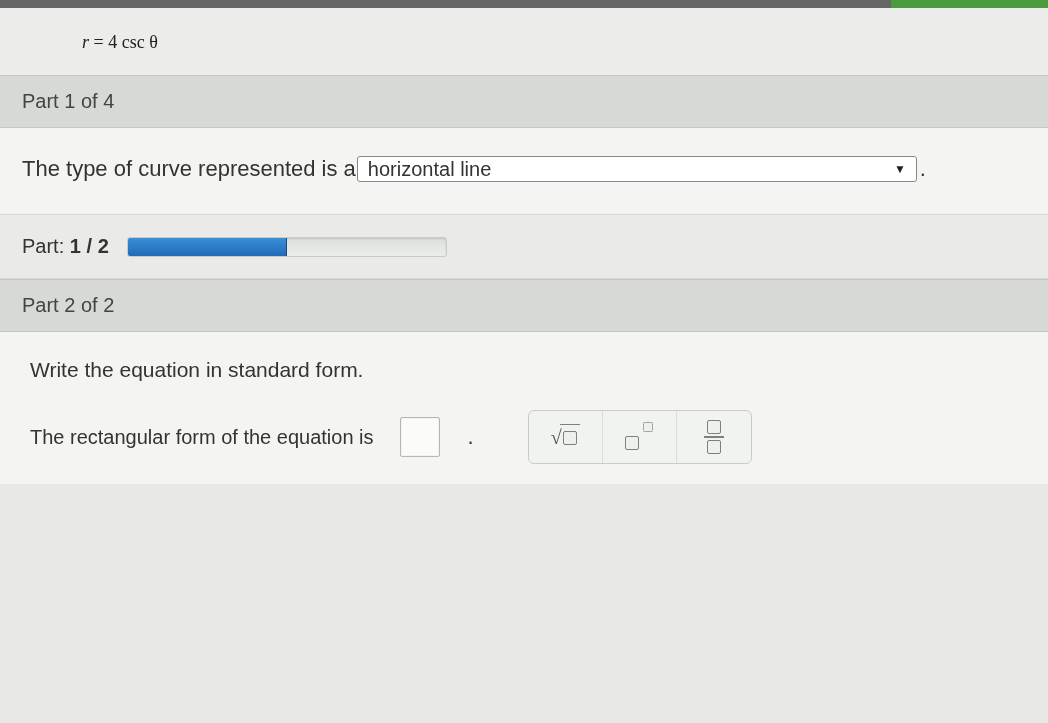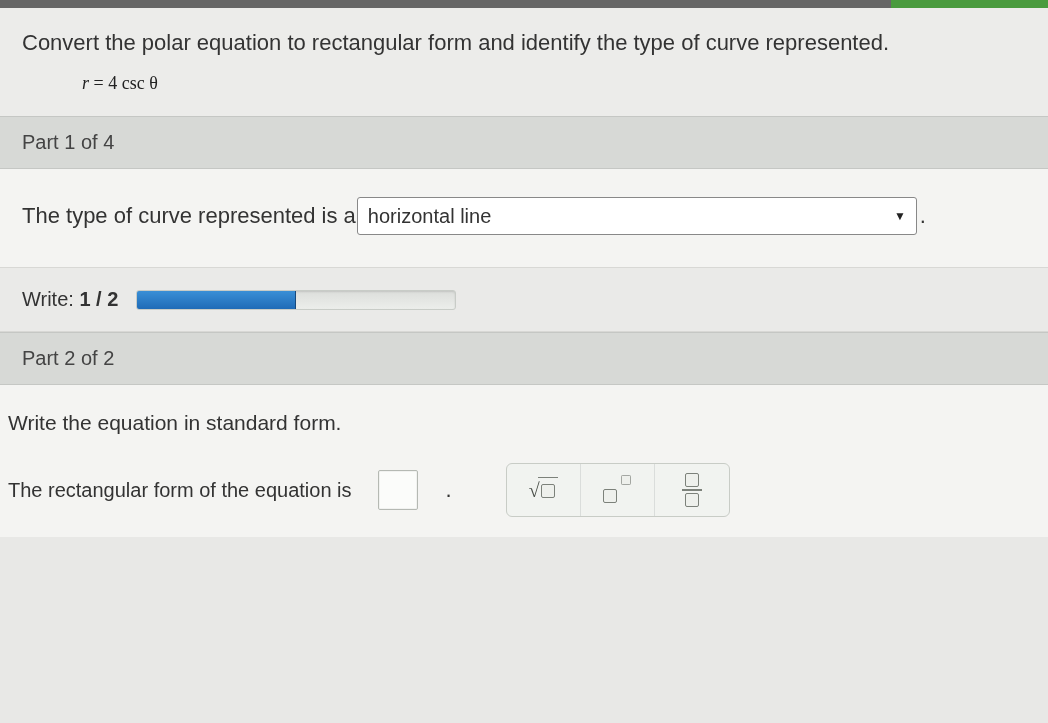--- a/index.html
+++ b/index.html
@@ -54,21 +54,21 @@
     align-items: center;
     flex-wrap: wrap;
     gap: 1px;
   }
   .select-wrap {
     display: inline-flex;
     align-items: center;
     border: 1px solid #888;
     border-radius: 3px;
     background: #fff;
-    height: 38px;
+    height: 26px;
     padding: 0 10px;
     min-width: 560px;
     justify-content: space-between;
     cursor: pointer;
   }
   .select-wrap .value { font-size: 20px; color: #333; }
   .select-wrap .caret { font-size: 12px; color: #222; }
   .period { font-size: 22px; color: #333; margin-left: 2px; }
   .progress-row {
     background: #eaeae8;
@@ -93,21 +93,21 @@
     box-shadow: inset 0 1px 2px rgba(0,0,0,0.12);
   }
   .progress-fill {
     height: 100%;
     width: 50%;
     background: linear-gradient(#3a8fd6,#1f6bb7);
     border-right: 1px solid #17497c;
   }
   .part2-body {
     background: #f4f4f2;
-    padding: 26px 22px 20px 8px;
+    padding: 26px 22px 20px 30px;
   }
   .instr {
     font-size: 21px;
     color: #333;
     margin-bottom: 28px;
   }
   .answer-row {
     display: flex;
     align-items: center;
     gap: 26px;
@@ -158,42 +158,41 @@
   .exp-sup  { position:absolute; right:-2px; top:-4px; transform:scale(0.7); }
   .frac-wrap { display:flex; flex-direction:column; align-items:center; gap:2px; }
   .frac-bar { width:20px; height:1.5px; background:#7c817a; }
 </style>
 </head>
 <body>
 
 <div class="topbar"></div>
 
 <div class="question-block">
-  <div class="question-text">Convert the polar equation to rectangular form and identify the type of curve represented.</div>
   <div class="equation">
     <span style="font-style:italic;">r</span> <span class="eq-num">= 4 csc</span> <span class="eq-num">θ</span>
   </div>
 </div>
 
 <div class="part-header">Part 1 of 4</div>
 
 <div class="part-body">
   <div class="curve-row">
     <span>The type of curve represented is a</span>
     <div class="select-wrap">
       <span class="value">horizontal line</span>
       <span class="caret">▼</span>
     </div>
     <span class="period">.</span>
   </div>
 </div>
 
 <div class="progress-row">
   <div class="progress-label">
-    <span>Write:</span>
+    <span>Part:</span>
     <b>1</b>
     <b> / </b>
     <b>2</b>
   </div>
   <div class="progress-bar">
     <div class="progress-fill" style="width: 50%;"></div>
   </div>
 </div>
 
 <div class="part-header">Part 2 of 2</div>

